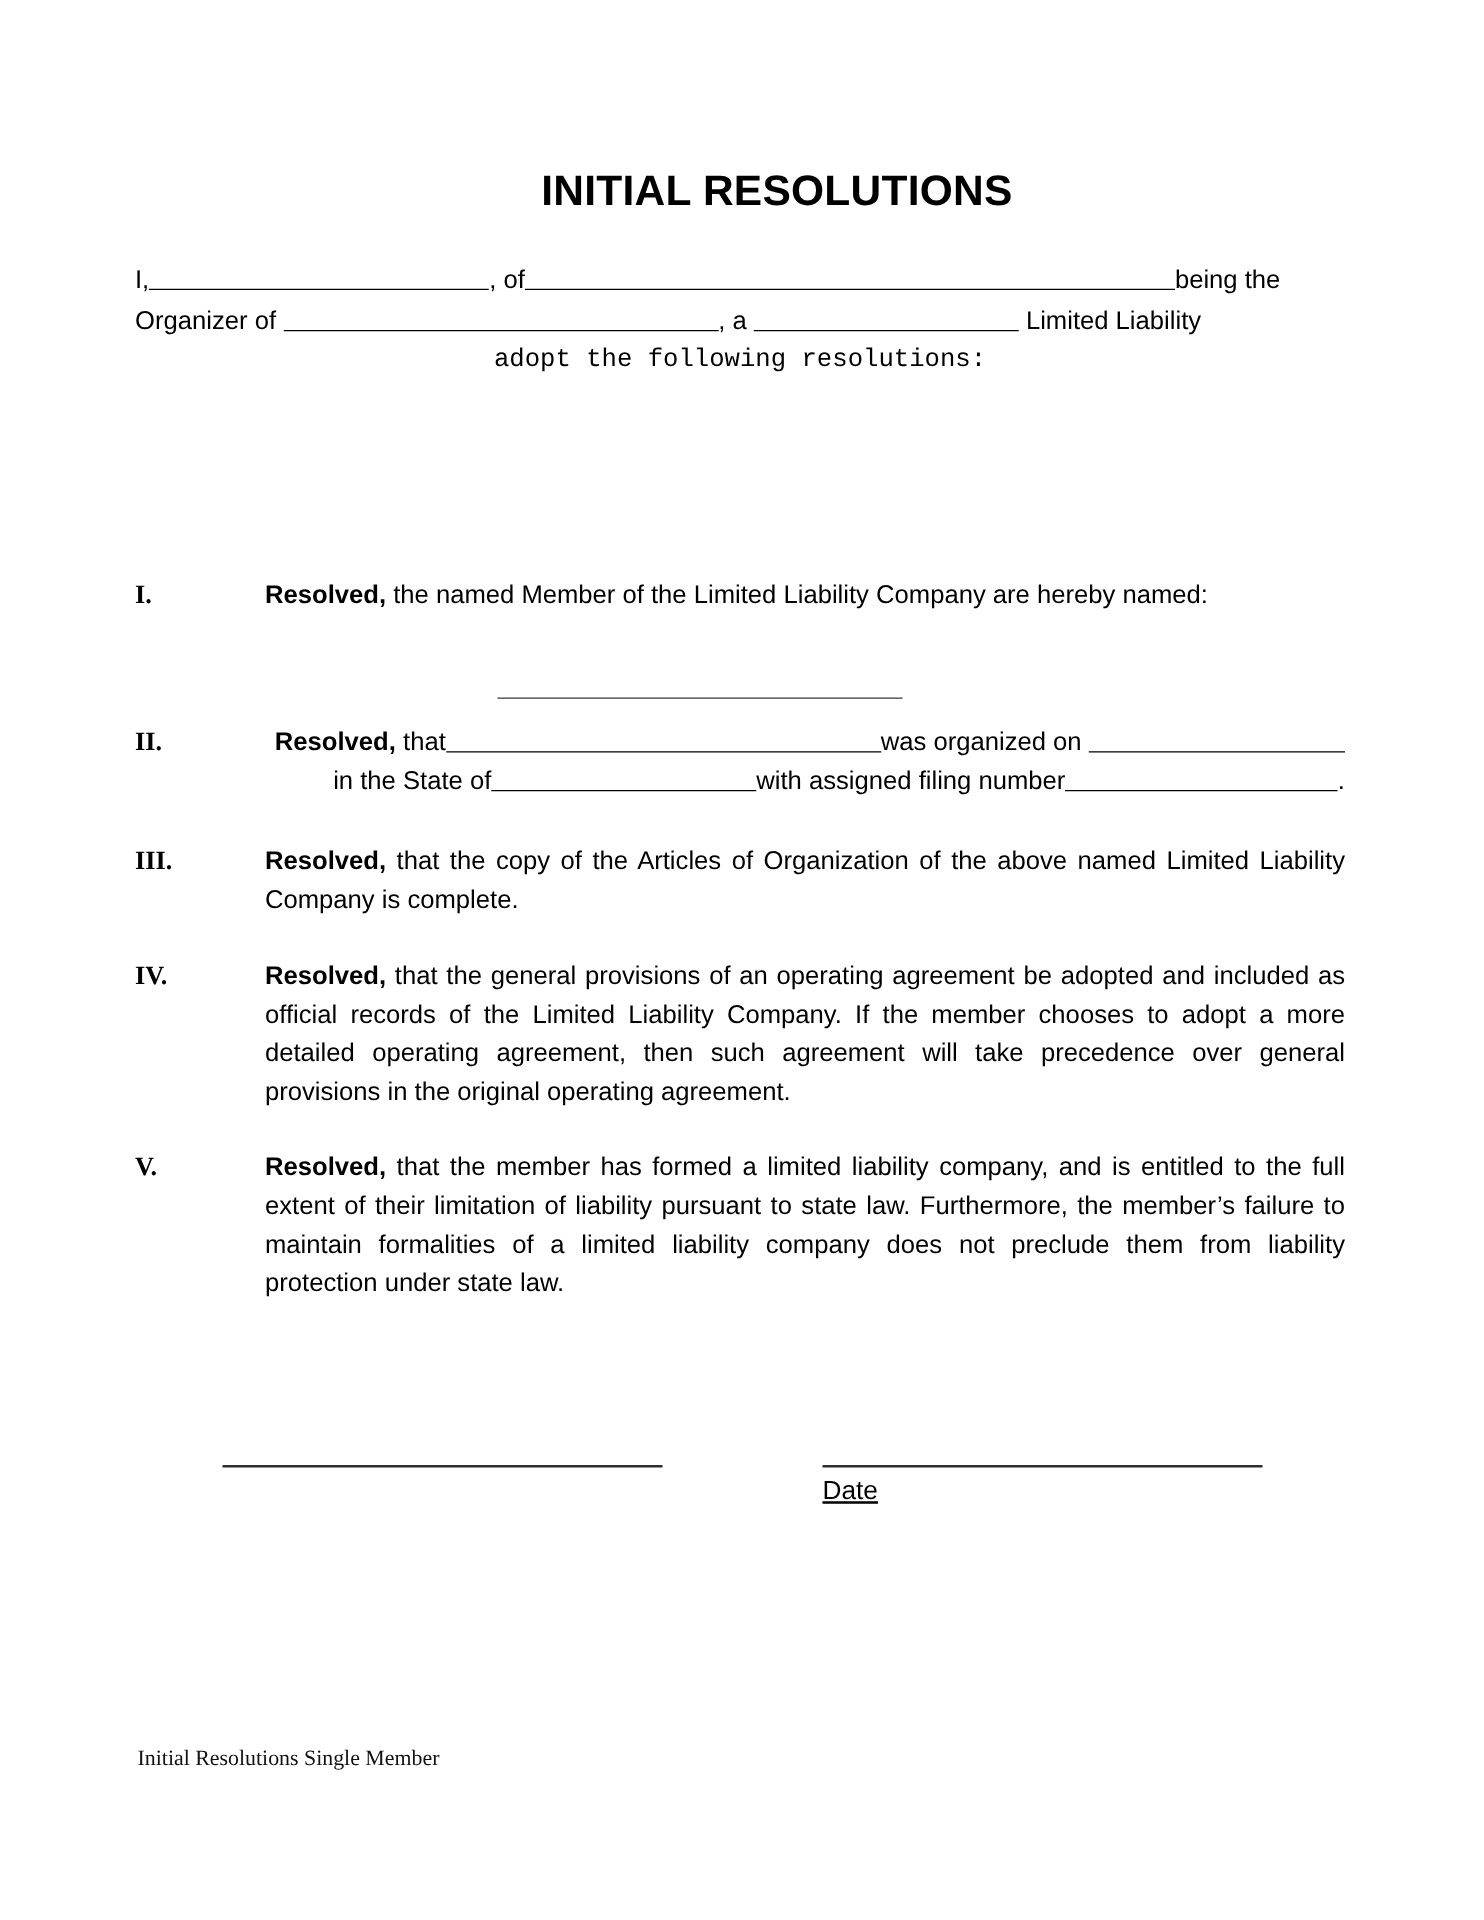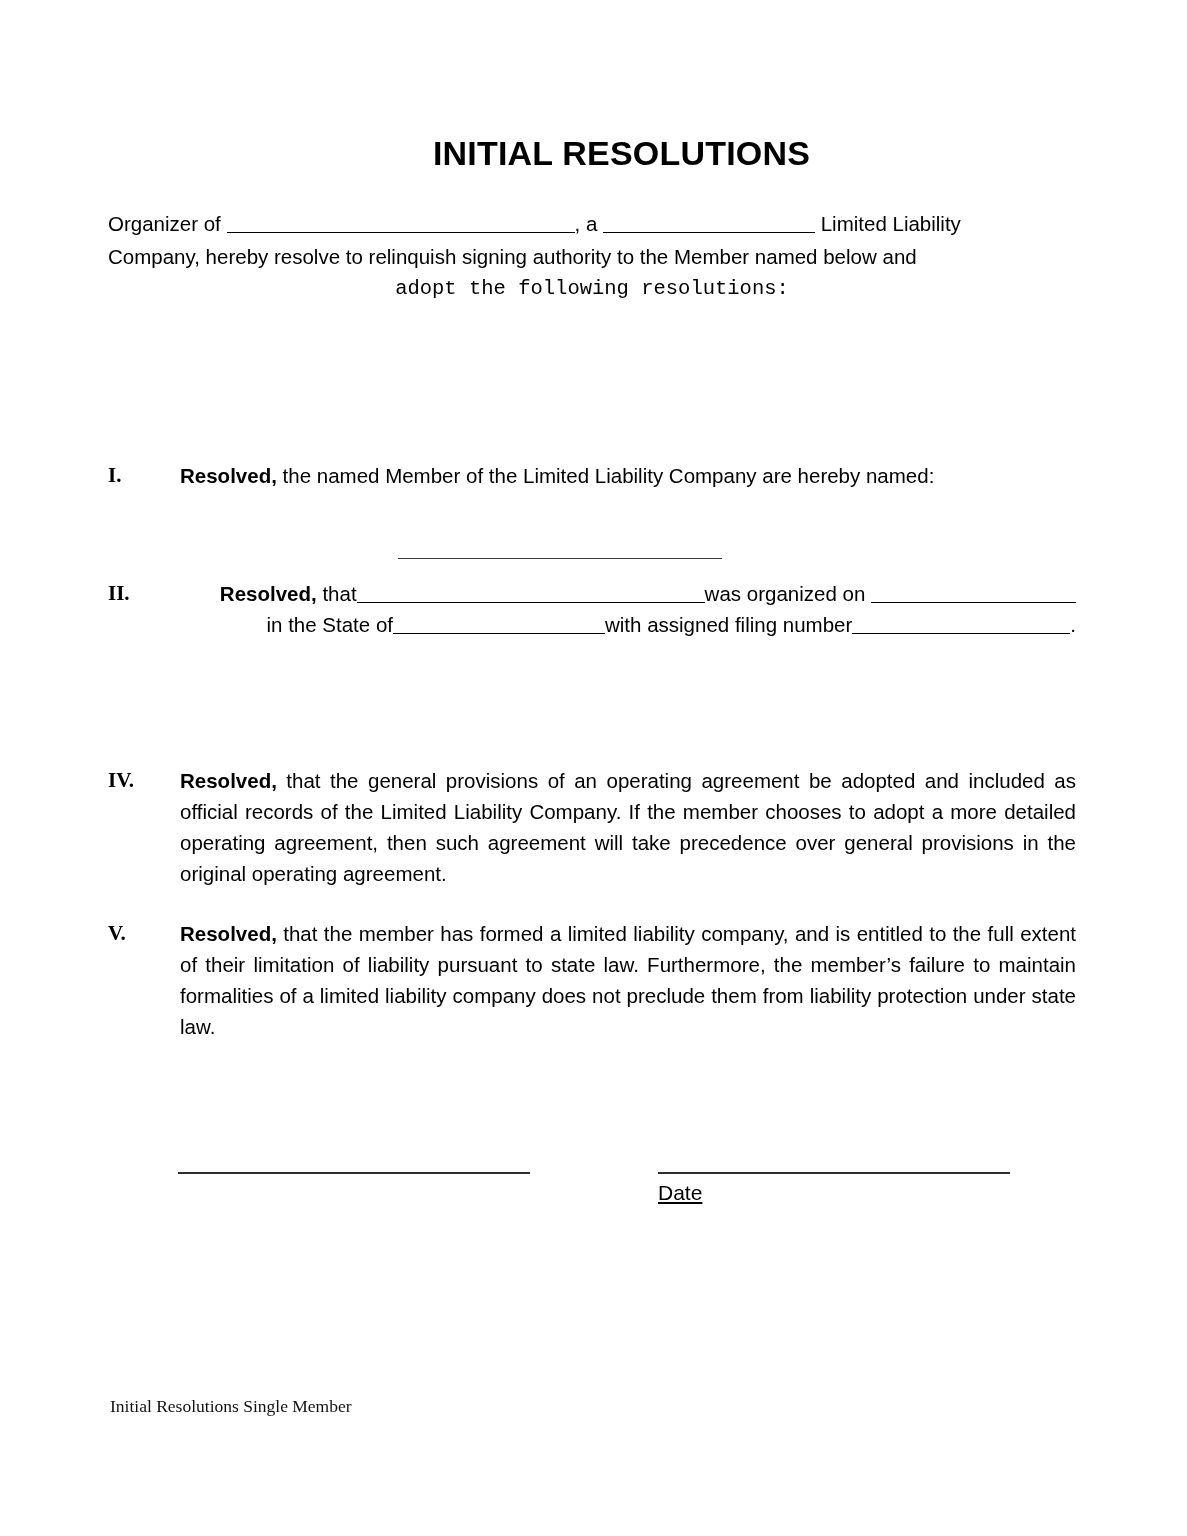--- a/index.html
+++ b/index.html
@@ -70,21 +70,21 @@
     left: 0;
     top: 0;
     width: 64px;
     font-family: "Liberation Serif", serif;
     font-weight: bold;
     font-size: 21px;
     line-height: 31px;
     text-align: left;
   }
   .res-body {
-    margin-left: 72px;
+    margin-left: 104px;
     font-family: "Liberation Sans", sans-serif;
     font-size: 20.5px;
     line-height: 31px;
     text-align: justify;
     text-justify: inter-word;
   }
   .res-body .last,
   .res-body.noj { text-align: left; }
   .res-body b { font-weight: bold; }
 
@@ -151,23 +151,25 @@
 </style>
 </head>
 <body>
 
 <div class="page">
 
   <div class="doc-title">INITIAL RESOLUTIONS</div>
 
   <div class="intro">
     <div>
+      <span>I,</span><span class="blank b1"></span><span>,  of</span><span class="blank b2"></span><span>being  the</span>
+    </div>
+    <div>
       <span>Organizer  of</span>&nbsp;<span class="blank b3"></span><span>,  a</span>&nbsp;<span class="blank b4"></span>&nbsp;<span>Limited  Liability</span>
     </div>
-    <div>Company, hereby resolve to relinquish signing authority to the Member named below and</div>
     <div class="lastline">adopt the following resolutions:</div>
   </div>
 
   <div class="res-item item1">
     <div class="res-num">I.</div>
     <div class="res-body noj">
       <b>Resolved,</b><span> the named Member of the Limited Liability Company are hereby named:</span>
     </div>
   </div>
 
@@ -178,20 +180,26 @@
     <div class="res-body noj">
       <div class="line2row">
         <b>Resolved,</b><span> that</span><span class="blank c1"></span><span>was organized on</span>&nbsp;<span class="blank c2"></span>
       </div>
       <div class="line2row">
         <span>in the State of</span><span class="blank c3"></span><span>with assigned filing number</span><span class="blank c4"></span><span>.</span>
       </div>
     </div>
   </div>
 
+  <div class="res-item item3">
+    <div class="res-num">III.</div>
+    <div class="res-body">
+      <b>Resolved,</b><span> that the copy of the Articles of Organization of the above named Limited Liability Company is complete.</span>
+    </div>
+  </div>
 
   <div class="res-item item4">
     <div class="res-num">IV.</div>
     <div class="res-body">
       <b>Resolved,</b><span> that the general provisions of an operating agreement be adopted and included as official records of the Limited Liability Company. If the member chooses to adopt a more detailed operating agreement, then such agreement will take precedence over general provisions in the original operating agreement.</span>
     </div>
   </div>
 
   <div class="res-item item5">
     <div class="res-num">V.</div>

